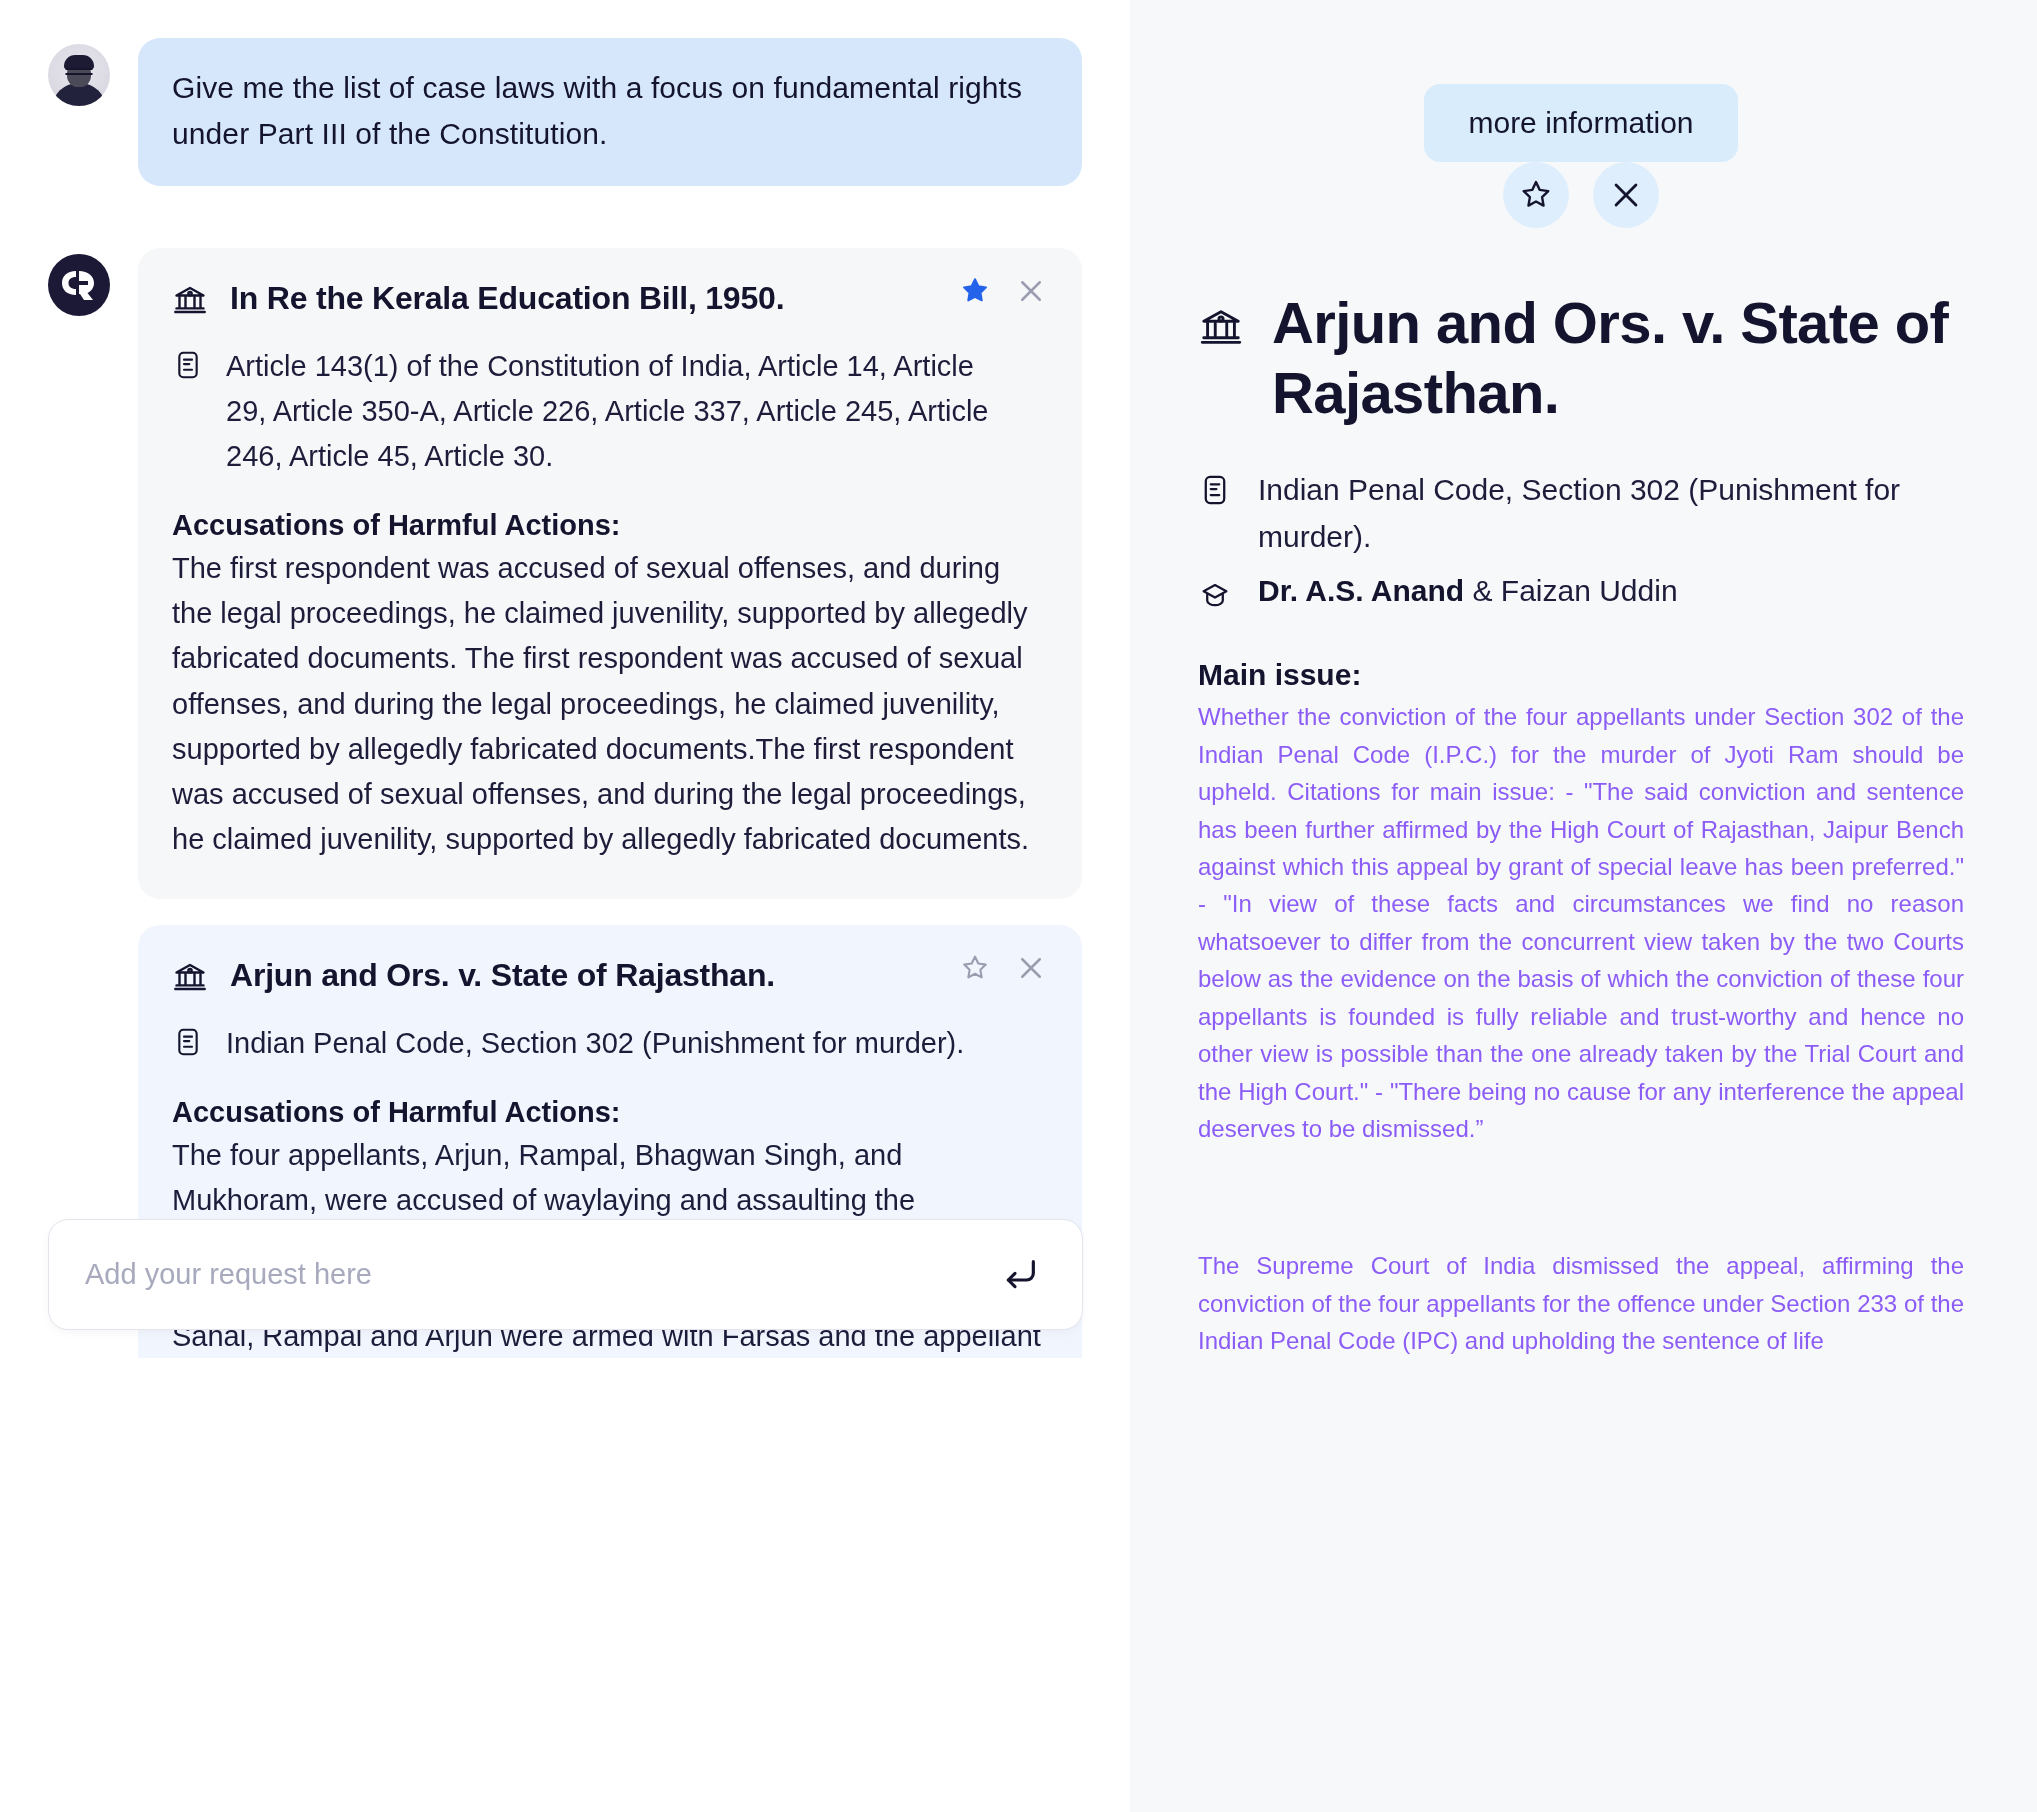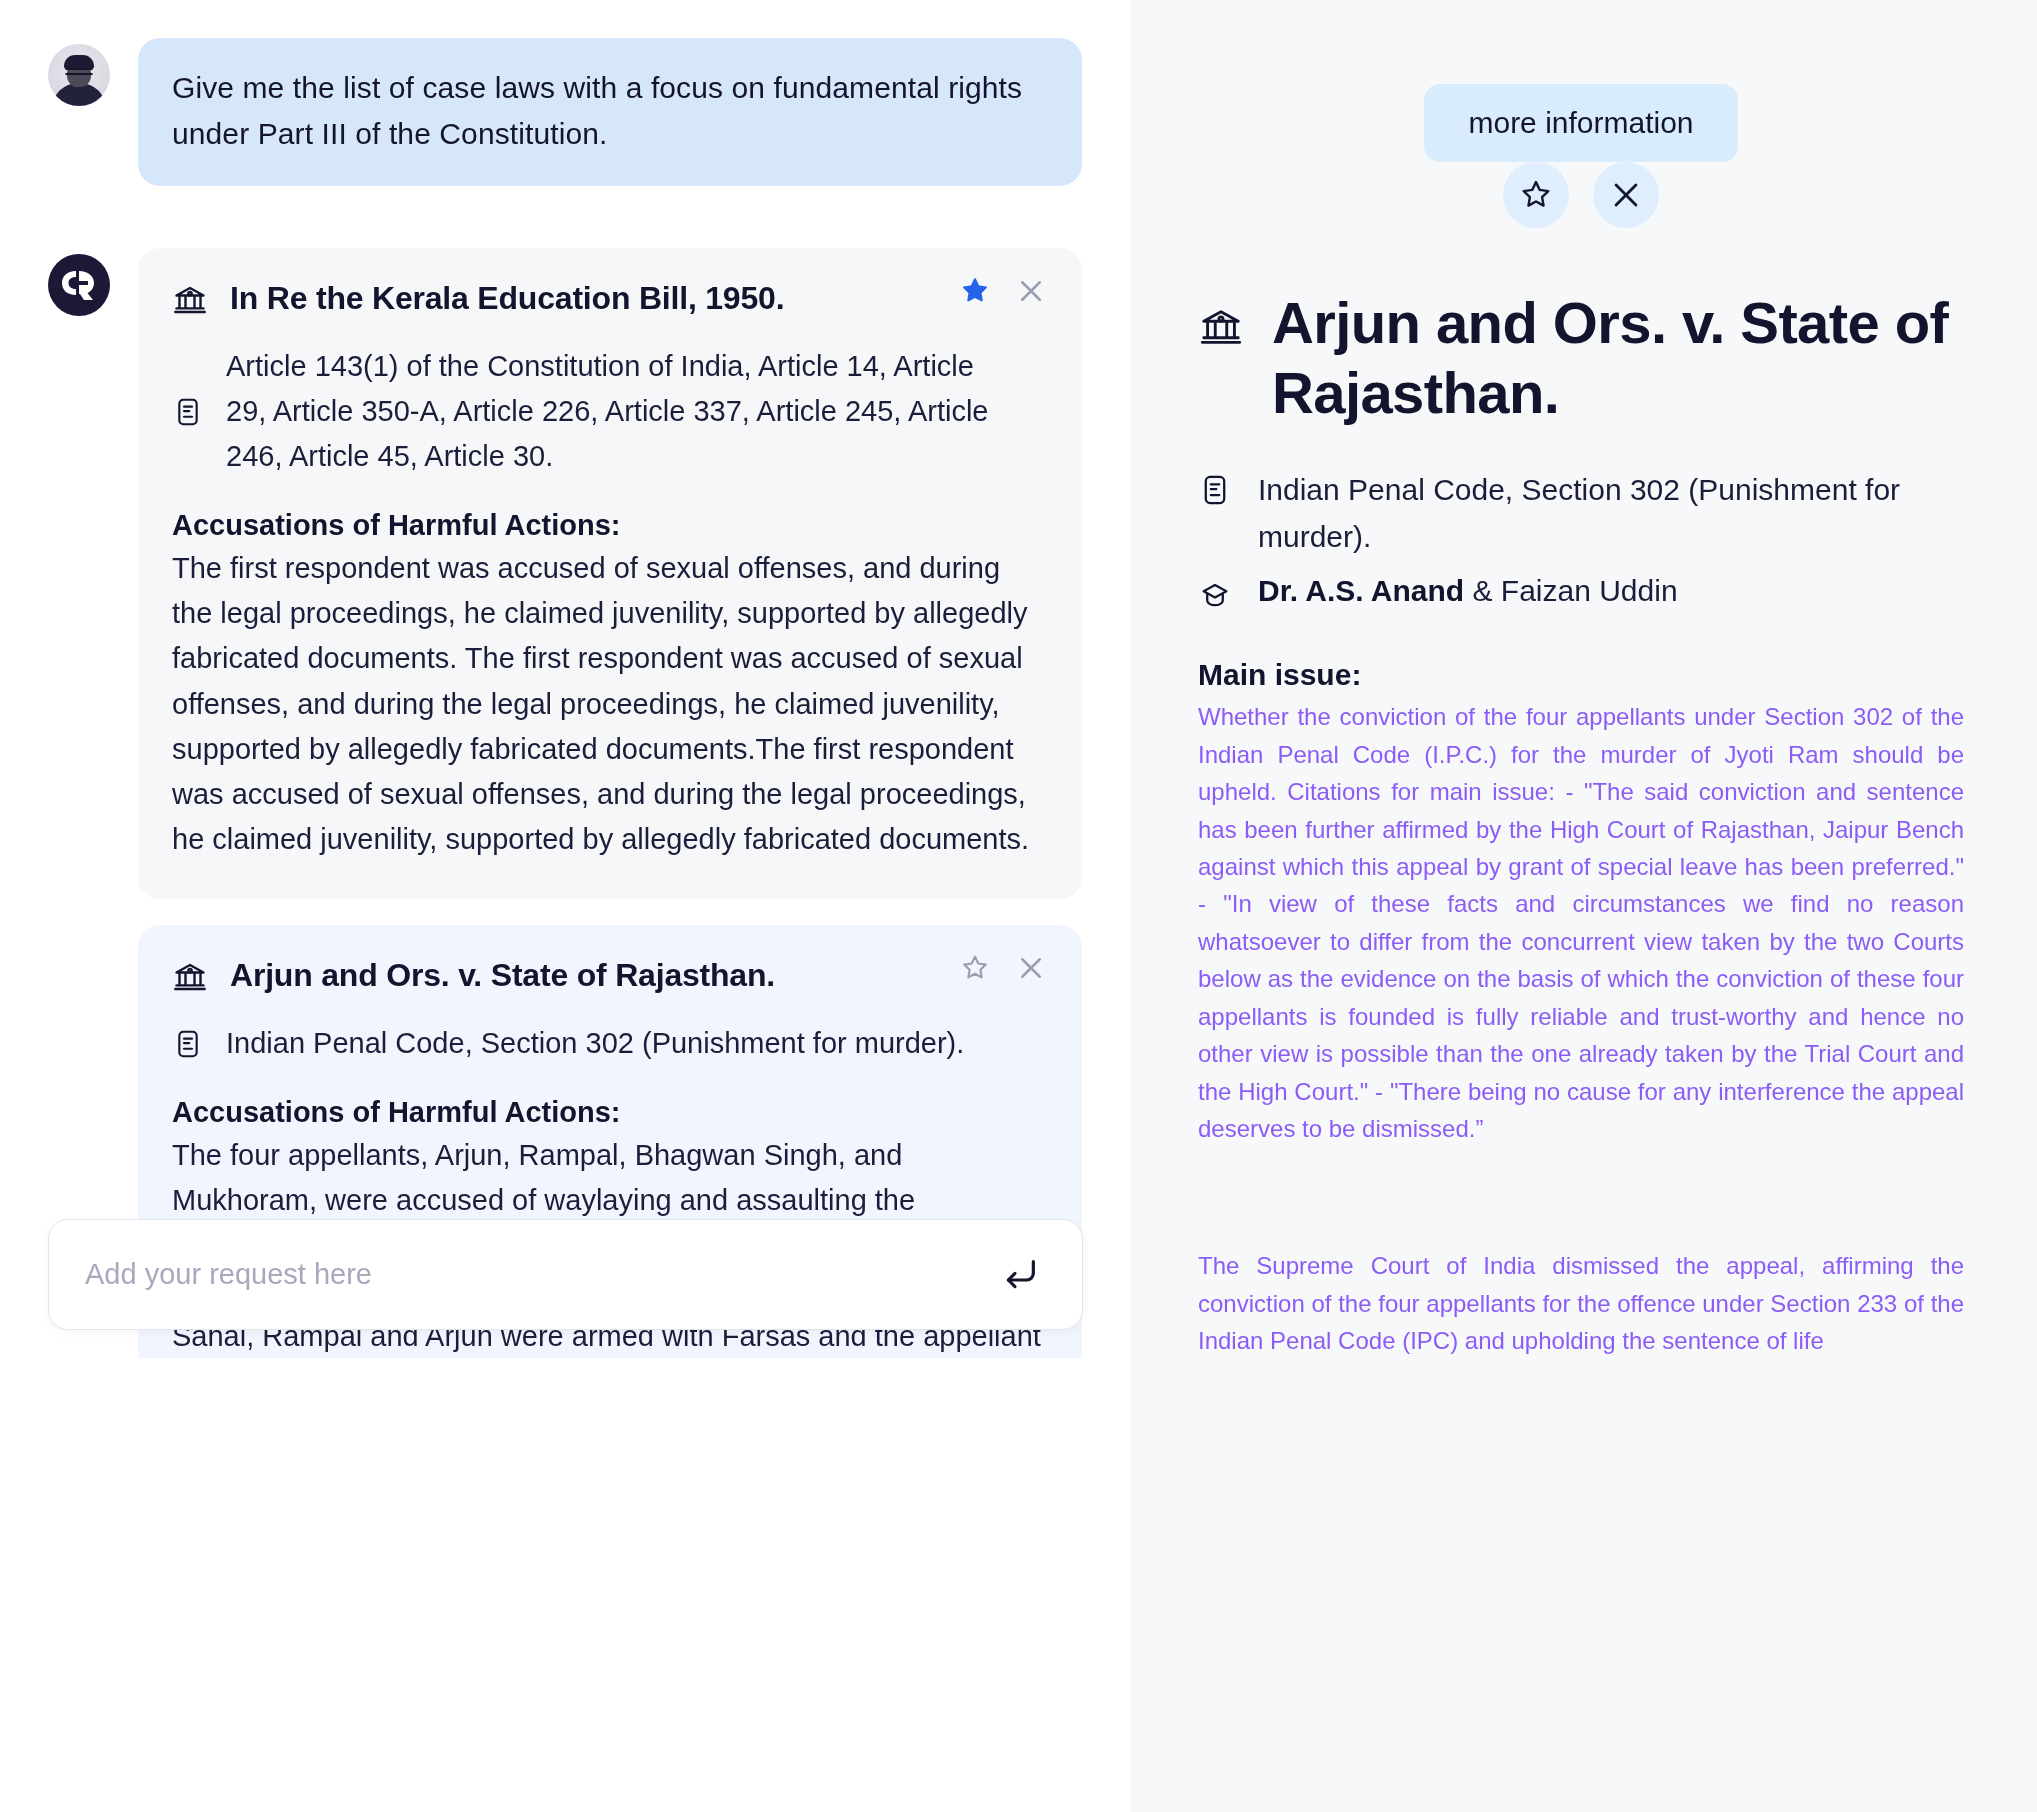--- a/index.html
+++ b/index.html
@@ -149,21 +149,21 @@
   .card-title {
     font-size: 32px;
     font-weight: 700;
     color: #14142e;
     line-height: 1.3;
     letter-spacing: -0.2px;
   }
 
   .card-meta {
     display: flex;
-    align-items: center;
+    align-items: flex-start;
     gap: 22px;
     margin-bottom: 30px;
   }
   .card-meta .doc { flex: none; margin-top: 5px; }
   .card-meta .meta-text {
     font-size: 29px;
     line-height: 1.55;
     color: #1d1d3b;
     max-width: 786px;
   }

